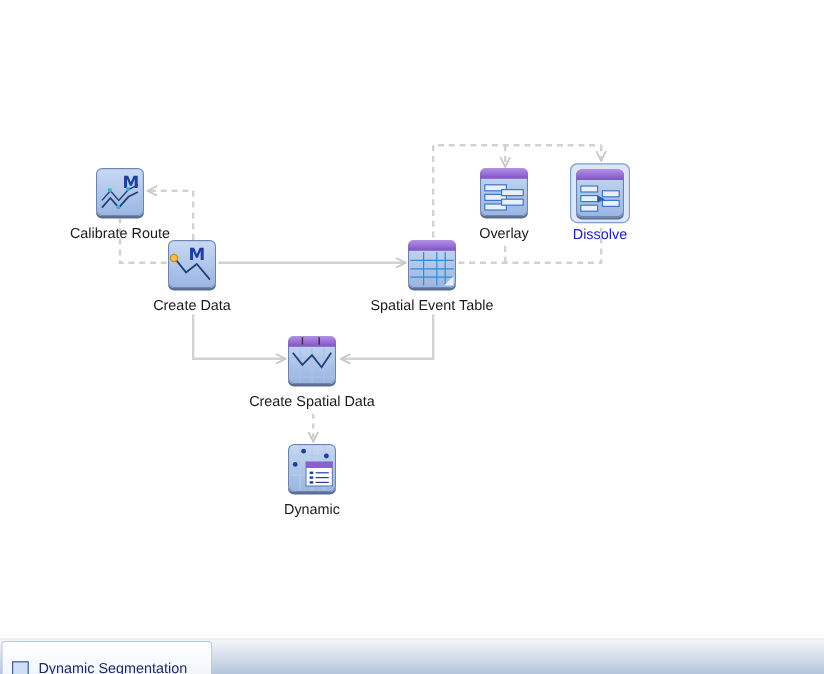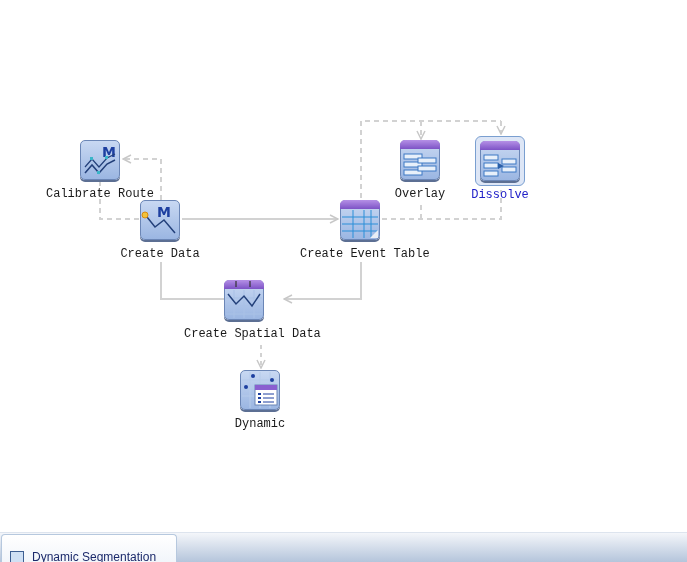--- a/index.html
+++ b/index.html
@@ -2,21 +2,21 @@
 <html><head>
 <meta charset="utf-8">
 <style>
   html, body { margin:0; padding:0; }
   body { width:687px; height:562px; background:#ffffff; position:relative; overflow:hidden;
          font-family:"DejaVu Sans","Liberation Sans",sans-serif; }
   #canvas { position:absolute; left:0; top:0; width:687px; height:532px; }
   svg.edges { position:absolute; left:0; top:0; }
   .node { position:absolute; width:120px; text-align:center; cursor:pointer; }
   .node .icon { position:relative; width:40px; height:40px; margin:0 auto; border-radius:5px; }
-  .node .label { font-size:11px; color:#1a1a1a; margin-top:7px; white-space:nowrap; font-family:Liberation Mono, monospace; font-size:12px; }
+  .node .label { font-size:11px; color:#1a1a1a; margin-top:7px; white-space:nowrap; font-family:Liberation Sans, sans-serif; font-size:12px; }
   .node.selected .label { color:#2020c8; }
   .node.selected .sel-frame { position:absolute; left:-5px; top:-5px; width:48px; height:48px;
       border:1px solid #7a9fd0; border-radius:6px; background:#dde6f6; }
   .tile { position:absolute; left:0; top:0; width:40px; height:40px; border-radius:5px;
       background:linear-gradient(#c8d8f2,#9bb6e2); border:1px solid #6b86b6; box-sizing:border-box;
       box-shadow:0 2px 0 #5c6f93; }
   .purple-top { position:absolute; left:0; top:0; width:40px; height:9px; border-radius:5px 5px 0 0;
       background:linear-gradient(#b590e6,#7d53c6); }
   #taskbar { position:absolute; left:0; top:532px; width:687px; height:30px;
       background:linear-gradient(#f4f6fa,#b2c3da); border-top:1px solid #dde4ee; }
@@ -97,21 +97,21 @@
           <line x1="2" y1="17" x2="38" y2="17"></line>
             <line x1="2" y1="24" x2="38" y2="24"></line>
             <line x1="2" y1="31" x2="38" y2="31"></line>
           <line x1="13" y1="10" x2="13" y2="38"></line>
             <line x1="24" y1="10" x2="24" y2="38"></line>
             <line x1="31" y1="10" x2="31" y2="38"></line>
         </g>
         <path d="M30,38 L38,30 L38,38 Z" fill="#e8eef6"></path>
       </svg>
     </div>
-    <div class="label">Create Event Table</div>
+    <div class="label">Spatial Event Table</div>
   </div>
 
   <div class="node" style="left:360px;top:140px;">
     <div class="icon">
       <div class="tile"></div>
       <div class="purple-top"></div>
       <svg width="40" height="40" style="position:absolute;left:0;top:0">
         <g fill="#e8f0fa" stroke="#3d78c4" stroke-width="1">
           <rect x="4" y="14" width="18" height="5"></rect>
             <rect x="4" y="22" width="18" height="5"></rect>
@@ -136,21 +136,21 @@
             <rect x="4" y="30" width="14" height="5"></rect>
           <rect x="22" y="18" width="14" height="5"></rect>
             <rect x="22" y="26" width="14" height="5"></rect>
         </g>
         <path d="M18,22 L24,25 L18,28 Z" fill="#2a5fa8"></path>
       </svg>
     </div>
     <div class="label">Dissolve</div>
   </div>
 
-  <div class="node" style="left:184px;top:280px;">
+  <div class="node" style="left:200px;top:280px;">
     <div class="icon">
       <div class="tile"></div>
       <div class="purple-top"></div>
       <svg width="40" height="40" style="position:absolute;left:0;top:0">
         <g stroke="#a9c1e6" stroke-width="1">
           <line x1="2" y1="18" x2="38" y2="18"></line>
             <line x1="2" y1="26" x2="38" y2="26"></line>
             <line x1="2" y1="34" x2="38" y2="34"></line>
           <line x1="10" y1="10" x2="10" y2="38"></line>
             <line x1="20" y1="10" x2="20" y2="38"></line>

